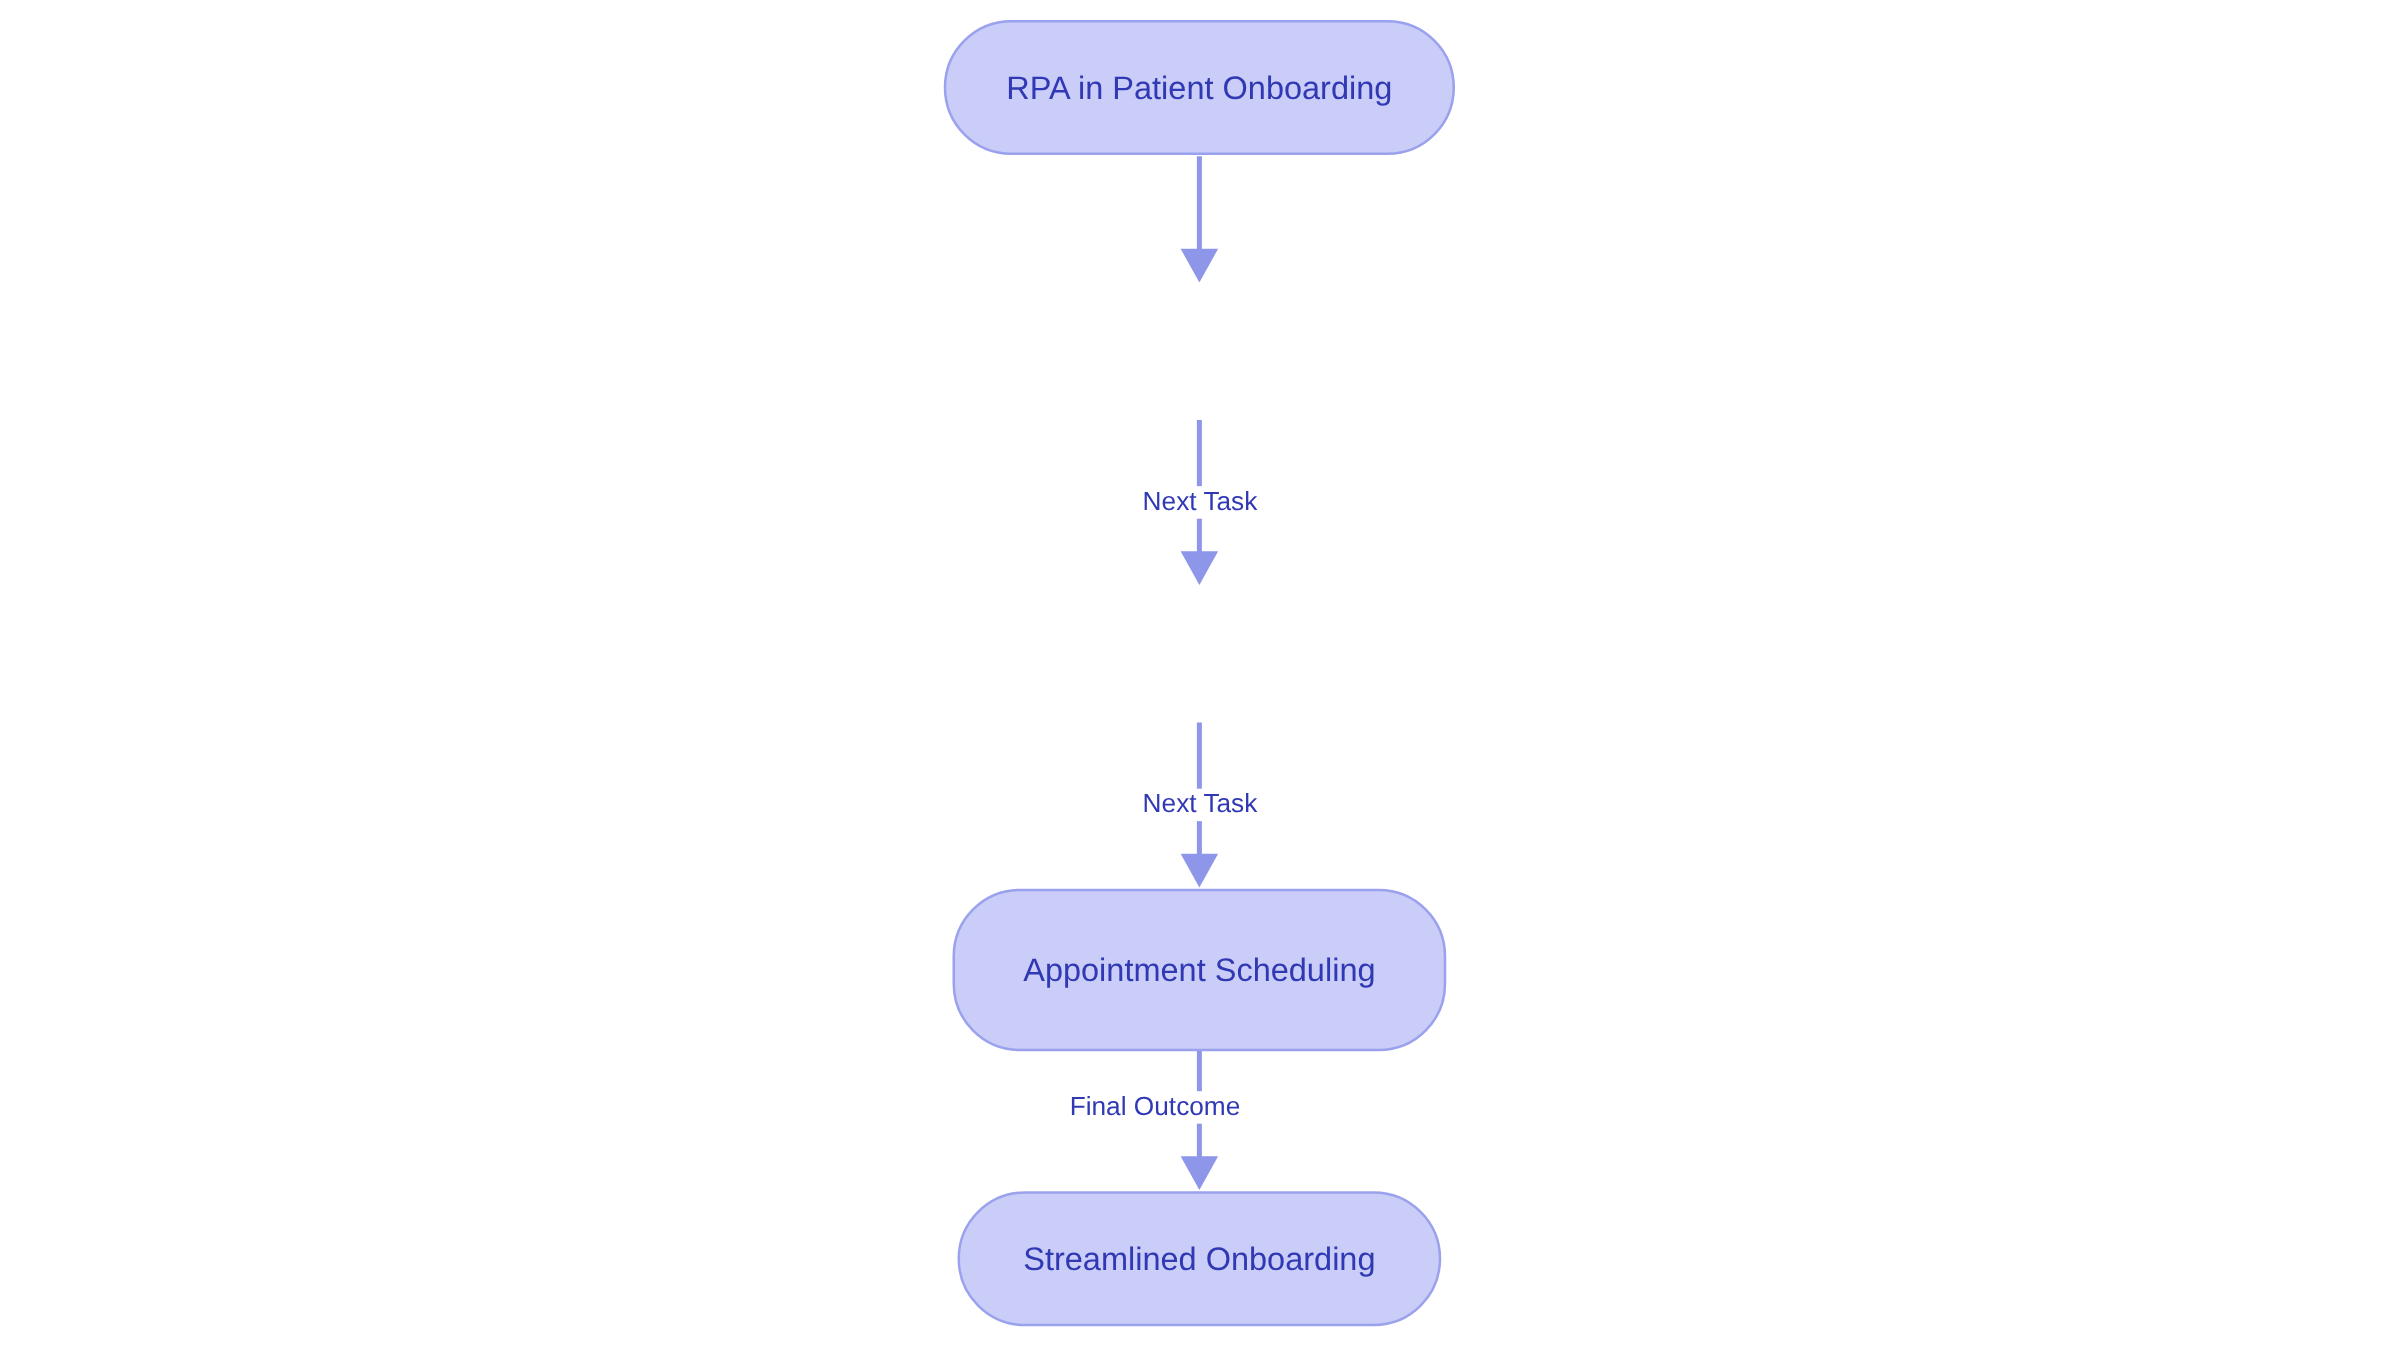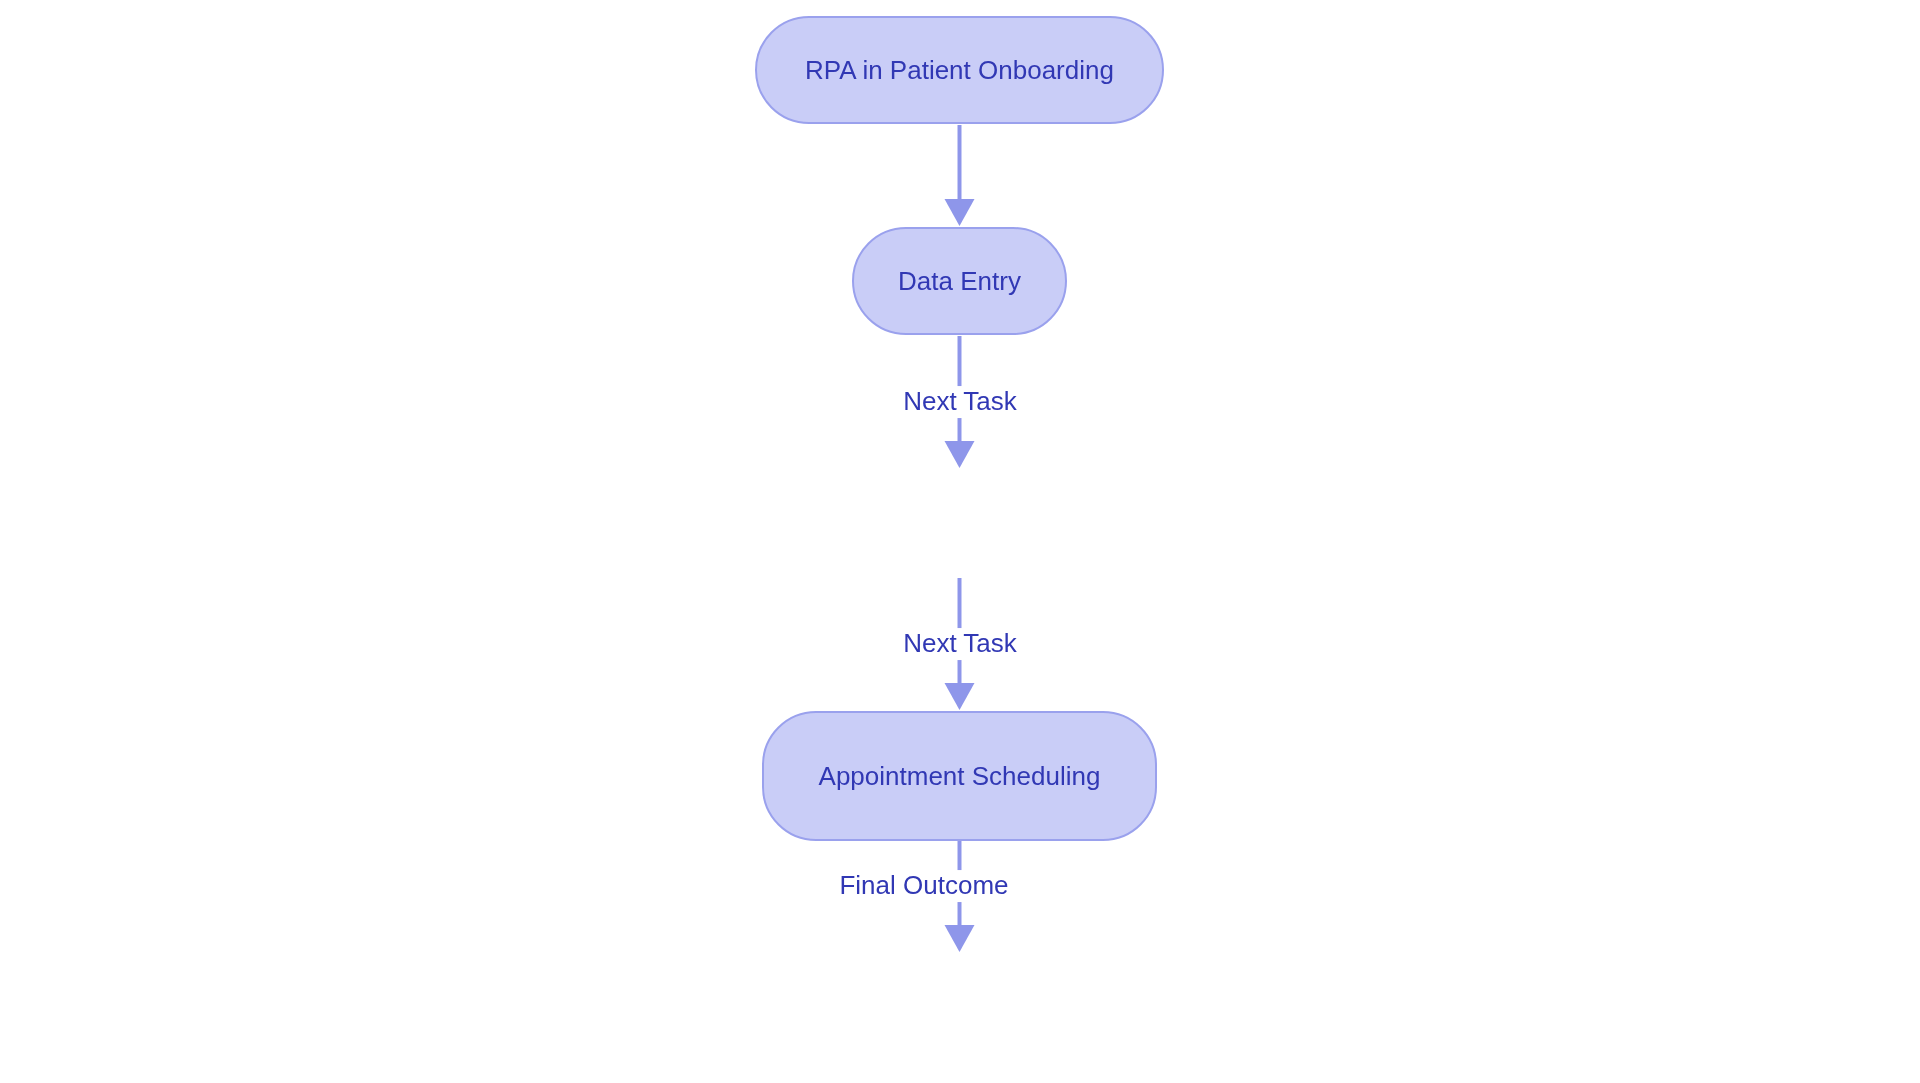--- a/index.html
+++ b/index.html
@@ -45,21 +45,21 @@
     font-size:26px;
     line-height:1;
     white-space:nowrap;
     text-align:left;
   }
   .edge-label{
     position:absolute;
     transform:translate(-50%,-50%);
     background:var(--bg);
     color:var(--ink);
-    font-size:26px;
+    font-size:21px;
     line-height:1.15;
     padding:1px 6px;
     white-space:nowrap;
   }
   
   .n0{left:755px;top:16px;width:409px;height:108px;}
   .n1{left:852px;top:227px;width:215px;height:108px;}
   .n2{left:784px;top:469px;width:352px;height:108px;}
   .n3{left:762px;top:711px;width:395px;height:130px;}
   .n4{left:766px;top:953px;width:387px;height:108px;}
@@ -93,27 +93,27 @@
     <g>
       <line class="edge-line" x1="959.5" y1="820" x2="959.5" y2="928"></line>
       <polygon class="edge-arrowhead" points="959.5,952 944.5,925 974.5,925"></polygon>
     </g>
   </svg>
 
   <div class="flow-node n0">
     <span>RPA in Patient Onboarding</span>
   </div>
 
-  <div class="flow-node n1">
-    <span>Data Entry</span>
-  </div>
 
 
   <div class="flow-node n3">
     <span>Appointment Scheduling</span>
   </div>
 
+  <div class="flow-node n4">
+    <span>Streamlined Onboarding</span>
+  </div>
 
   <div class="edge-label el1">Next Task</div>
   <div class="edge-label el2">Next Task</div>
   <div class="edge-label el3">Final Outcome</div>
 
 </div>
 
 </body></html>

